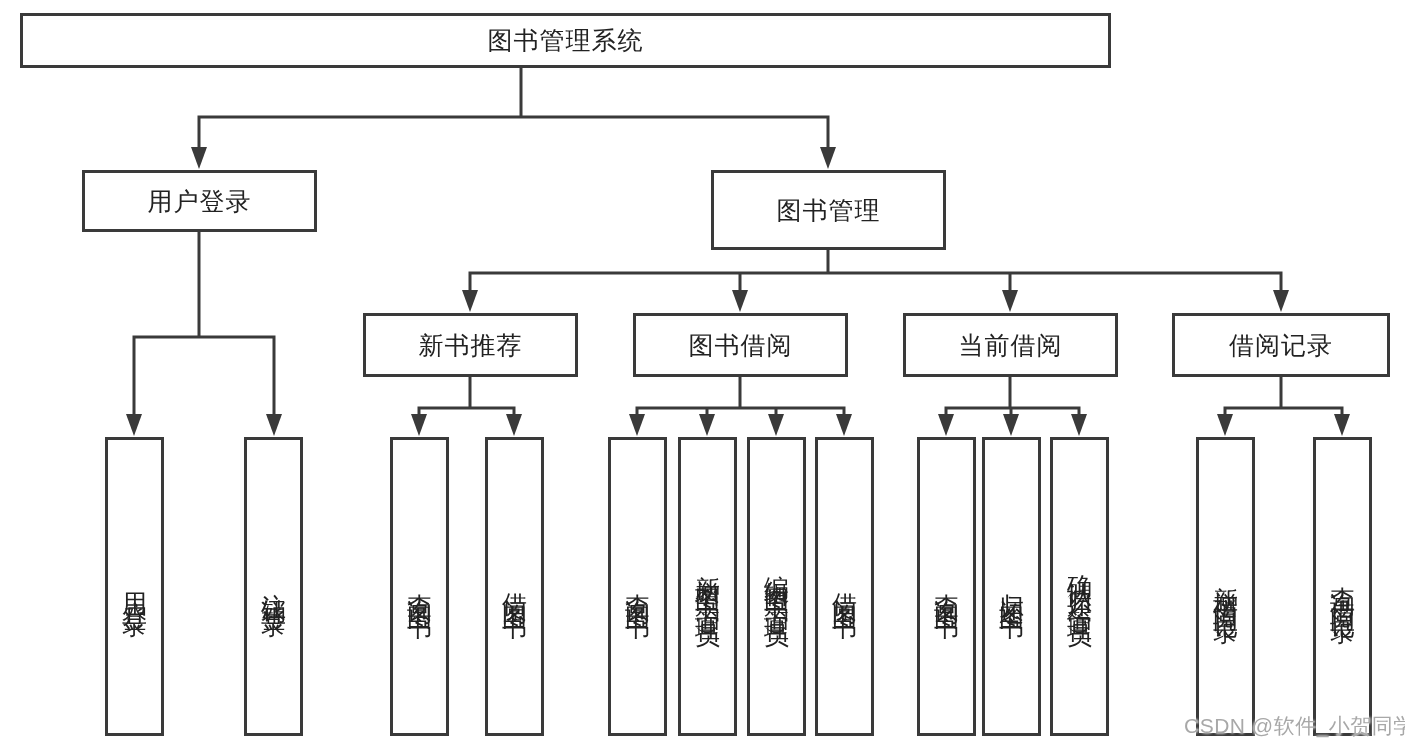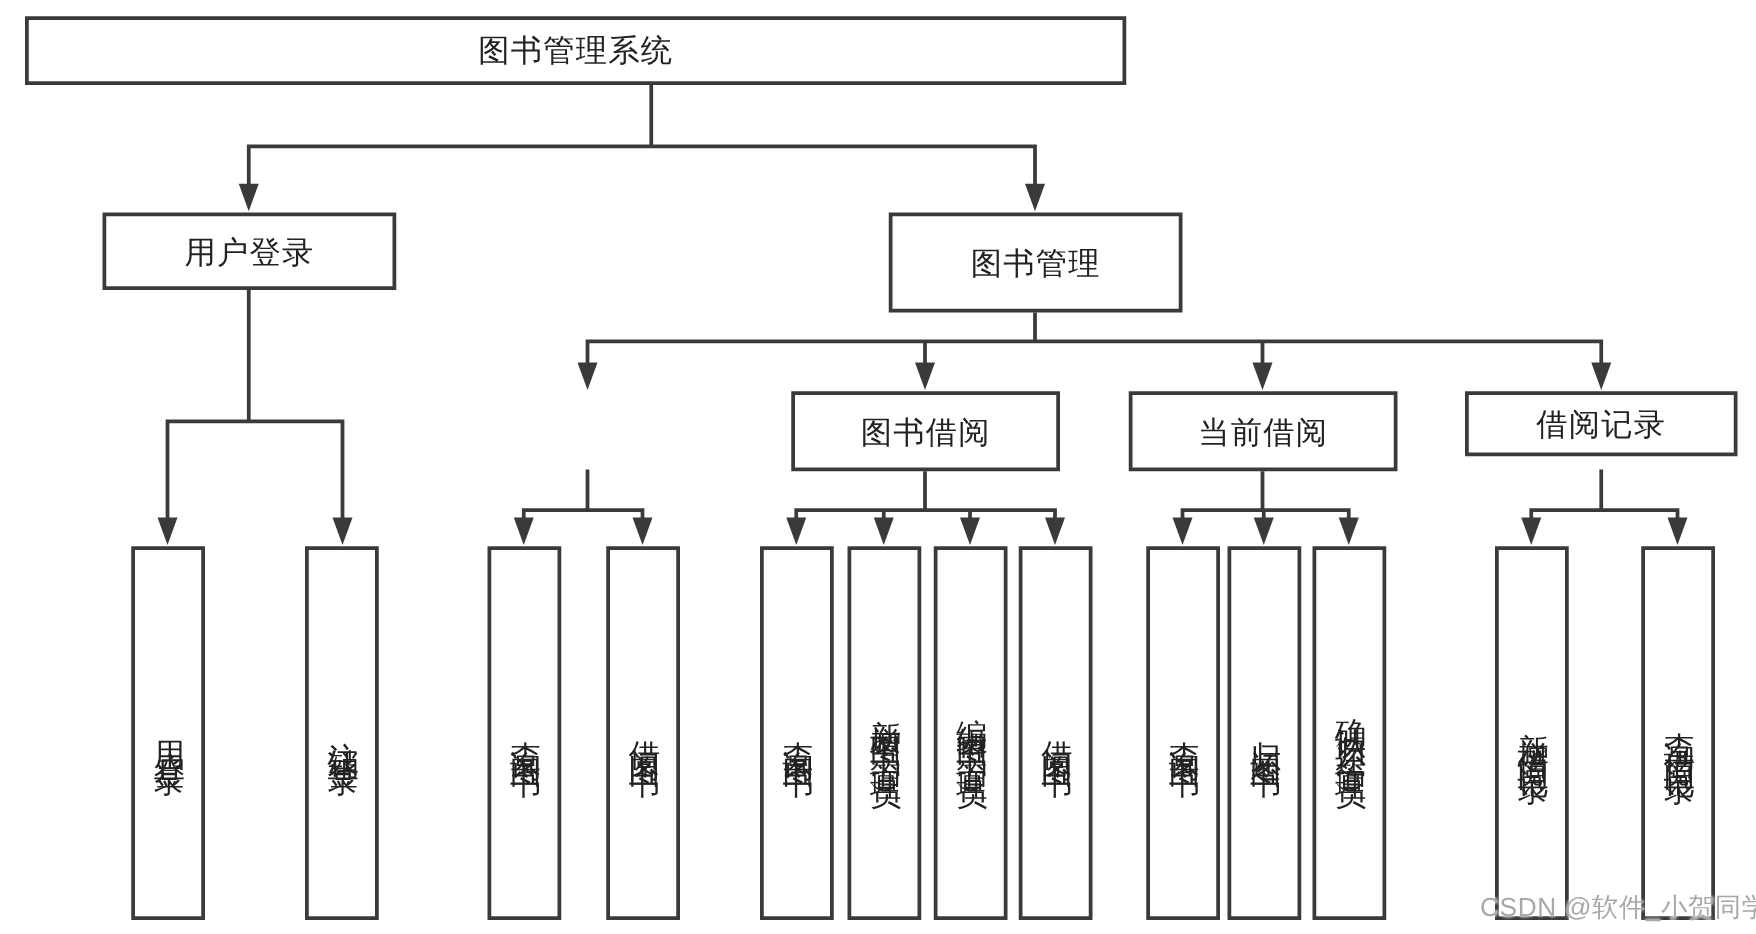--- a/index.html
+++ b/index.html
@@ -44,27 +44,27 @@
   }
   .vbox span {
     writing-mode: vertical-rl;
     text-orientation: mixed;
     font-size: 25px;
     letter-spacing: 7px;
     line-height: 1;
   }
 
   
-  .root-box   { left: 20px;   top: 13px;  width: 881px; height: 55px; }
+  .root-box   { left: 20px;   top: 13px;  width: 1091px; height: 55px; }
   .lvl2-a     { left: 82px;   top: 170px; width: 235px;  height: 62px; }
   .lvl2-b     { left: 711px;  top: 170px; width: 235px;  height: 80px; }
   .lvl3-1     { left: 363px;  top: 313px; width: 215px;  height: 64px; }
   .lvl3-2     { left: 633px;  top: 313px; width: 215px;  height: 64px; }
   .lvl3-3     { left: 903px;  top: 313px; width: 215px;  height: 64px; }
-  .lvl3-4     { left: 1172px; top: 313px; width: 218px;  height: 52px; }
+  .lvl3-4     { left: 1172px; top: 313px; width: 218px;  height: 64px; }
   .leaf       { top: 437px; width: 59px; height: 299px; }
   .lf-1  { left: 105px; }
   .lf-2  { left: 244px; }
   .lf-3  { left: 390px; }
   .lf-4  { left: 485px; }
   .lf-5  { left: 608px; }
   .lf-6  { left: 678px; }
   .lf-7  { left: 747px; }
   .lf-8  { left: 815px; }
   .lf-9  { left: 917px; }
@@ -147,20 +147,23 @@
     <span class="hlabel">图书管理系统</span>
   </div>
 
   <div class="box lvl2-a">
     <span class="hlabel">用户登录</span>
   </div>
   <div class="box lvl2-b">
     <span class="hlabel">图书管理</span>
   </div>
 
+  <div class="box lvl3-1">
+    <span class="hlabel">新书推荐</span>
+  </div>
   <div class="box lvl3-3">
     <span class="hlabel">当前借阅</span>
   </div>
   <div class="box lvl3-2">
     <span class="hlabel">图书借阅</span>
   </div>
   <div class="box lvl3-4">
     <span class="hlabel">借阅记录</span>
   </div>
 

